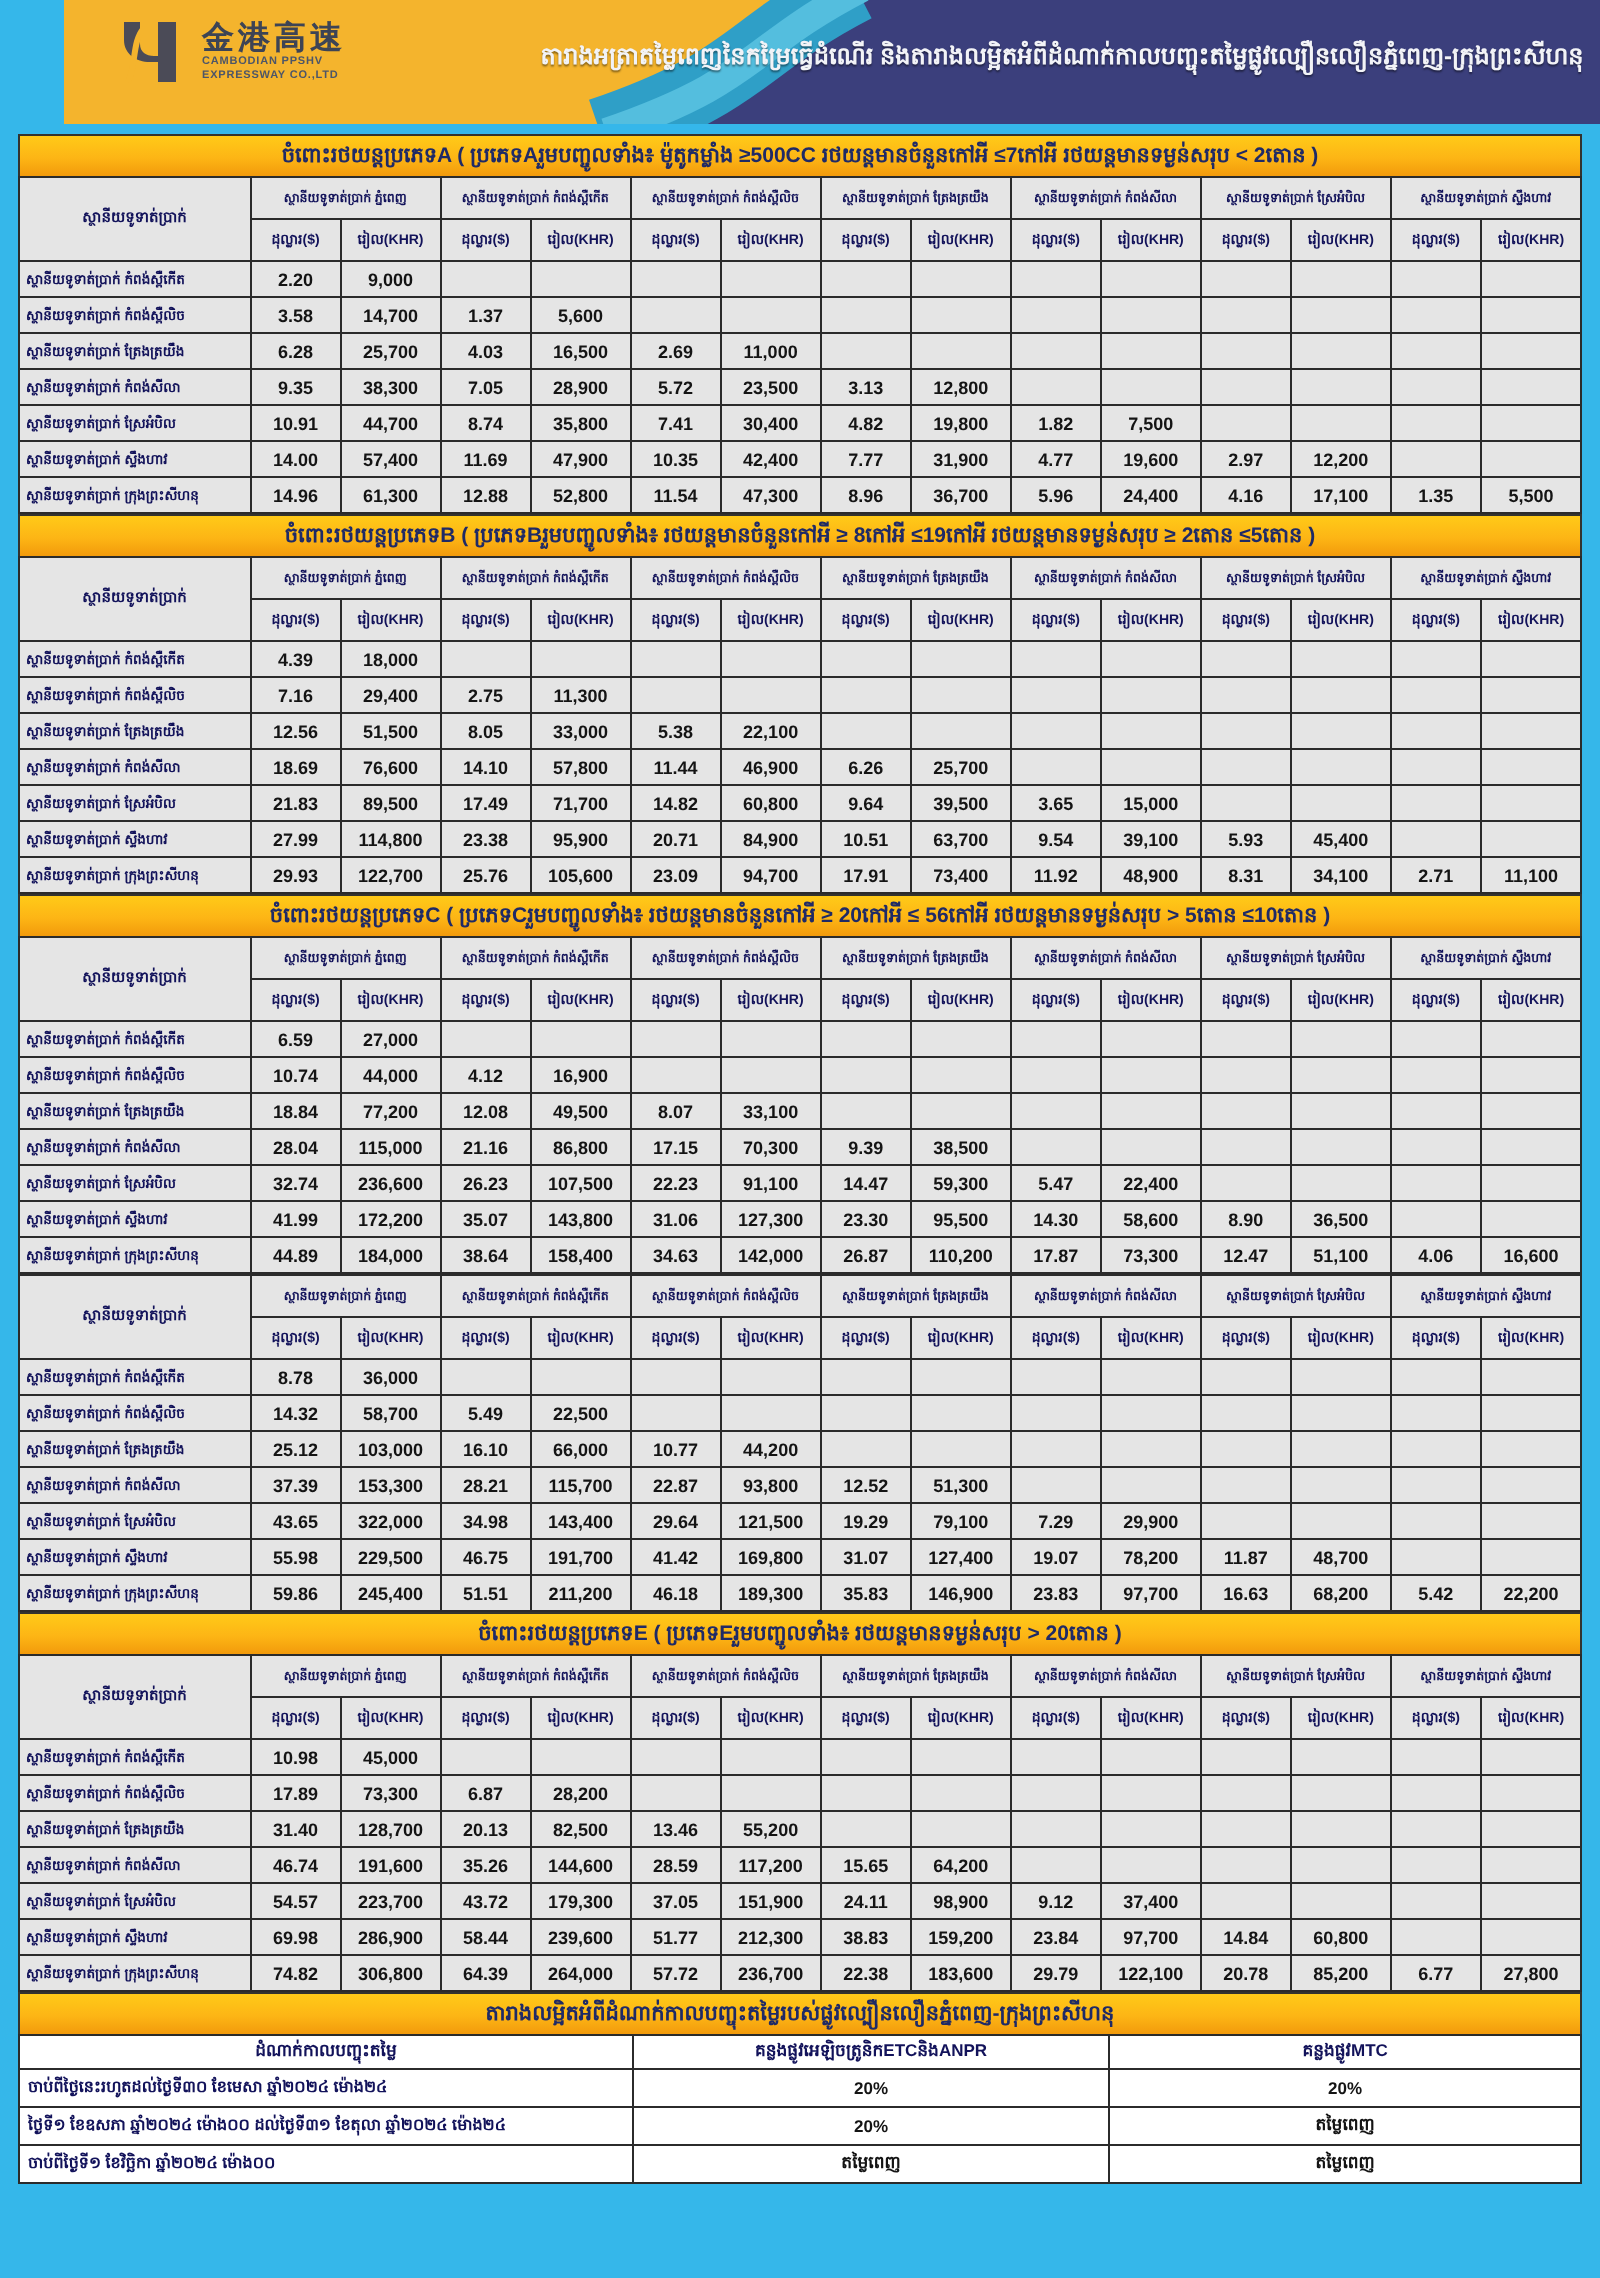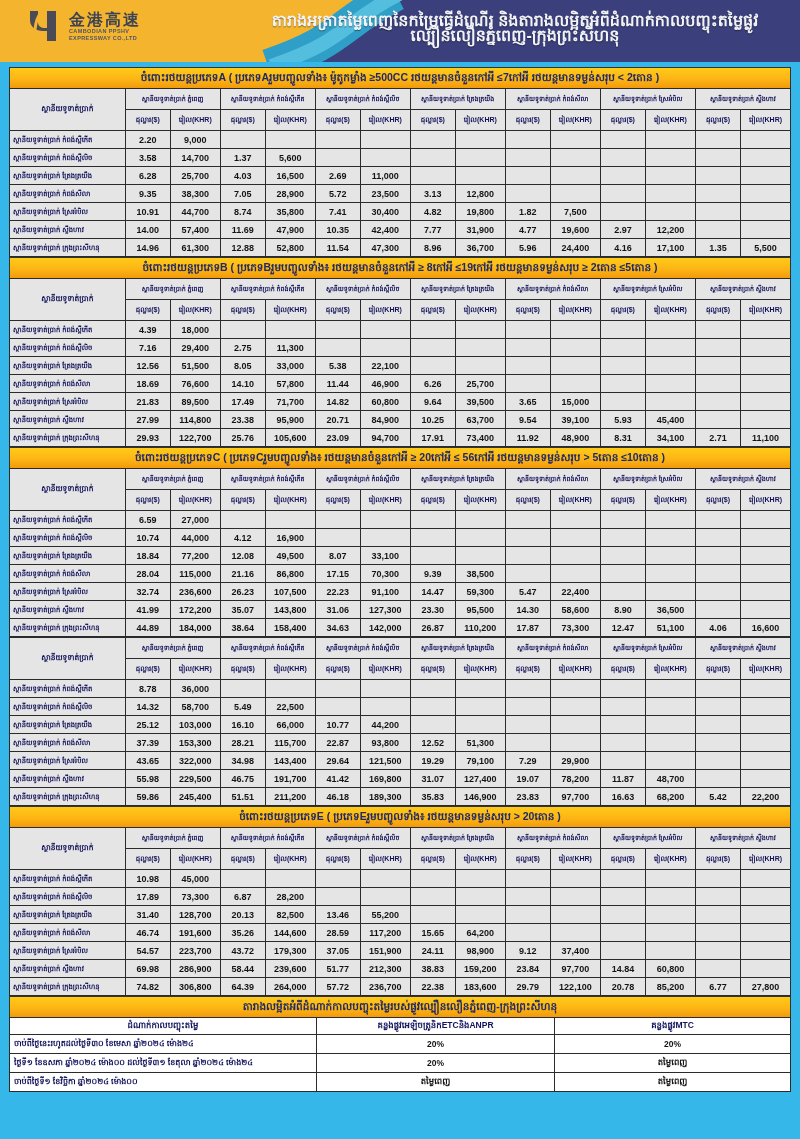--- a/index.html
+++ b/index.html
@@ -5,30 +5,30 @@
   * { box-sizing: border-box; }
   html,body { margin:0; padding:0; }
   body {
     width:800px; height:1139px;
     background:#35b7ea;
     font-family:"Liberation Sans", sans-serif;
     overflow:hidden;
     position:relative;
   }
   
-  .header { position:relative; height:62px; background:#3b3f7c; overflow:hidden; }
+  .header { position:relative; height:62px; background:#3b3f7c; overflow:hidden;margin-left:32px; }
   .header svg.swoosh { position:absolute; left:0; top:0; width:800px; height:62px; }
   .logo { position:absolute; left:26px; top:8px; display:flex; align-items:center; gap:7px; z-index:2; }
   .logo-icon { width:36px; height:36px; }
   .logo-cn { font-size:16px; font-weight:bold; color:#3d4455; letter-spacing:2px; line-height:17px; }
   .logo-en { font-size:5.5px; font-weight:bold; color:#4d5668; letter-spacing:.4px; line-height:6.5px; }
   .title {
     position:absolute; left:238px; right:8px; top:0; bottom:6px;
     display:flex; align-items:center; justify-content:center; text-align:center;
-    color:#f2f3f7; font-weight:bold; font-size:16px; z-index:2;
+    color:#f2f3f7; font-weight:bold; font-size:12px; z-index:2;
     text-shadow:0 1px 1px rgba(0,0,0,.45); line-height:15px;
   }
   
   .content { padding:5px 9px 0 9px; }
   .section-bar {
     height:21px; display:flex; align-items:center; justify-content:center;
     background:linear-gradient(180deg,#ffca18 0%,#fdb515 55%,#f29a0c 100%);
     border:1px solid #33332f; border-bottom:none;
     color:#1f2a66; font-weight:bold; font-size:10.5px; white-space:nowrap; overflow:hidden;
   }
@@ -378,21 +378,21 @@
             <td></td>
           </tr>
           <tr>
             <td class="lbl">ស្ថានីយទូទាត់ប្រាក់ ស្ទឹងហាវ</td>
             <td>27.99</td>
             <td>114,800</td>
             <td>23.38</td>
             <td>95,900</td>
             <td>20.71</td>
             <td>84,900</td>
-            <td>10.25</td>
+            <td>10.51</td>
             <td>63,700</td>
             <td>9.54</td>
             <td>39,100</td>
             <td>5.93</td>
             <td>45,400</td>
             <td></td>
             <td></td>
           </tr>
           <tr>
             <td class="lbl">ស្ថានីយទូទាត់ប្រាក់ ក្រុងព្រះសីហនុ</td>

